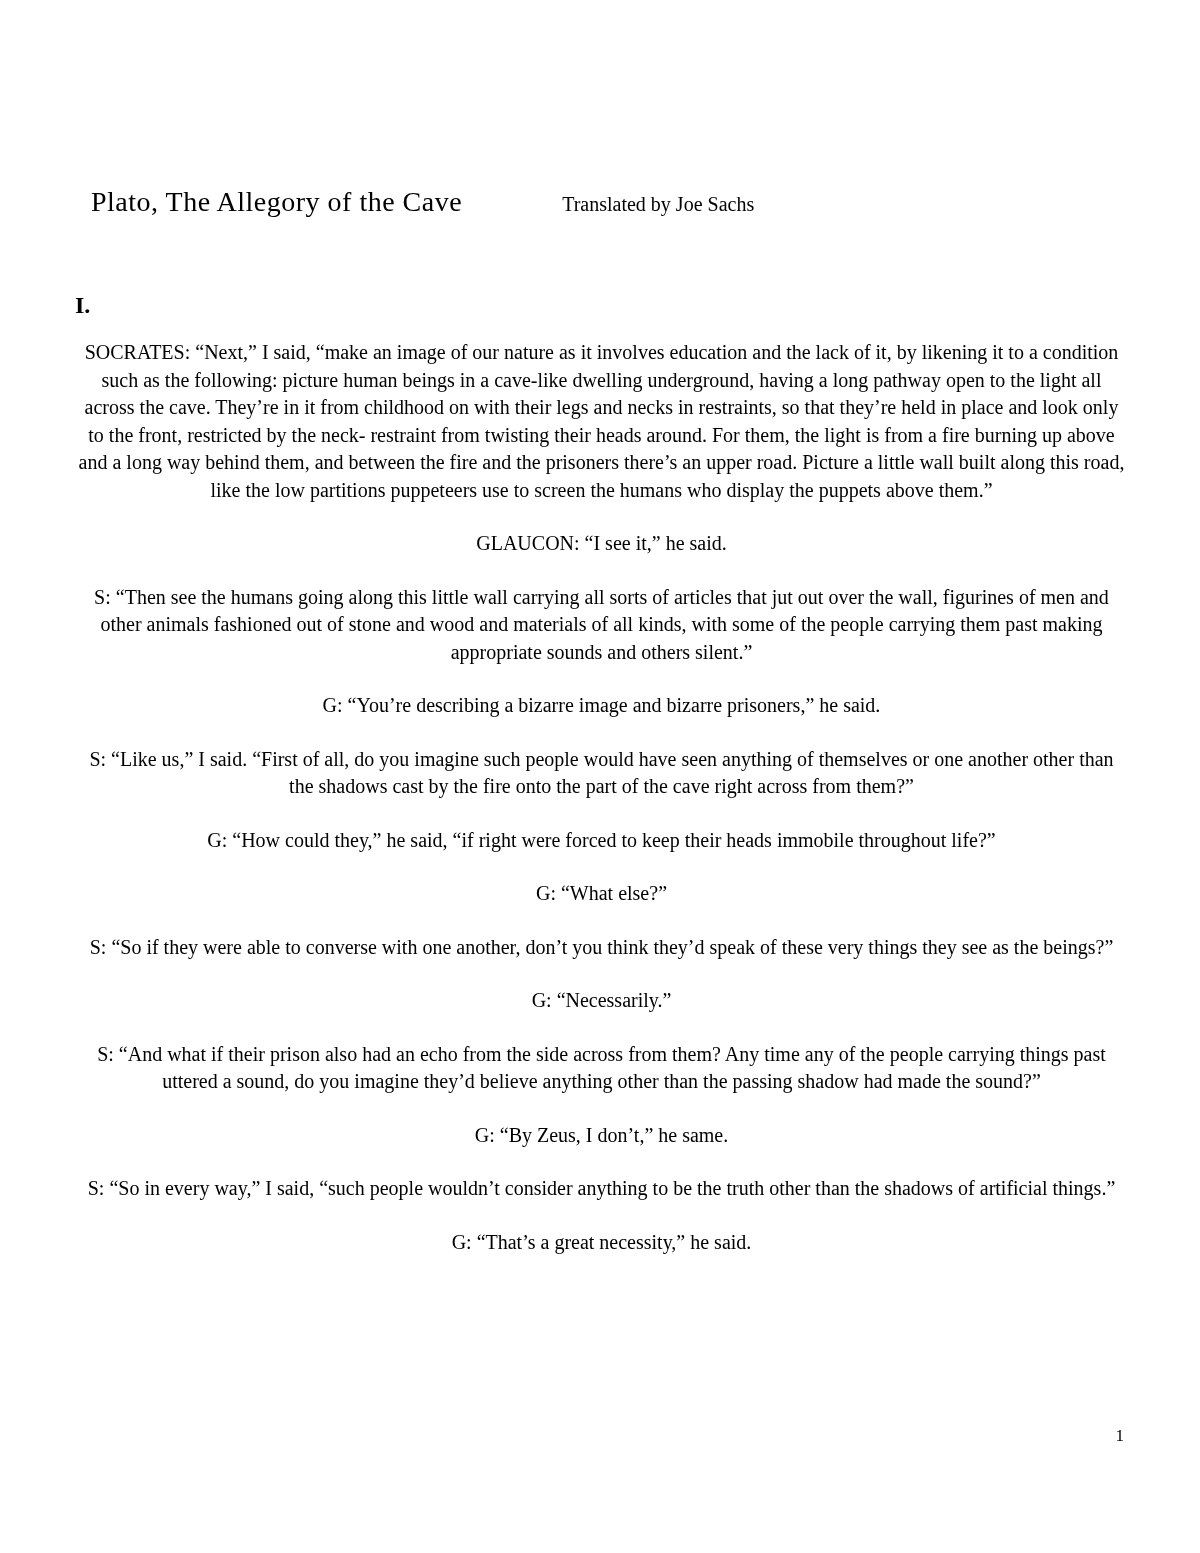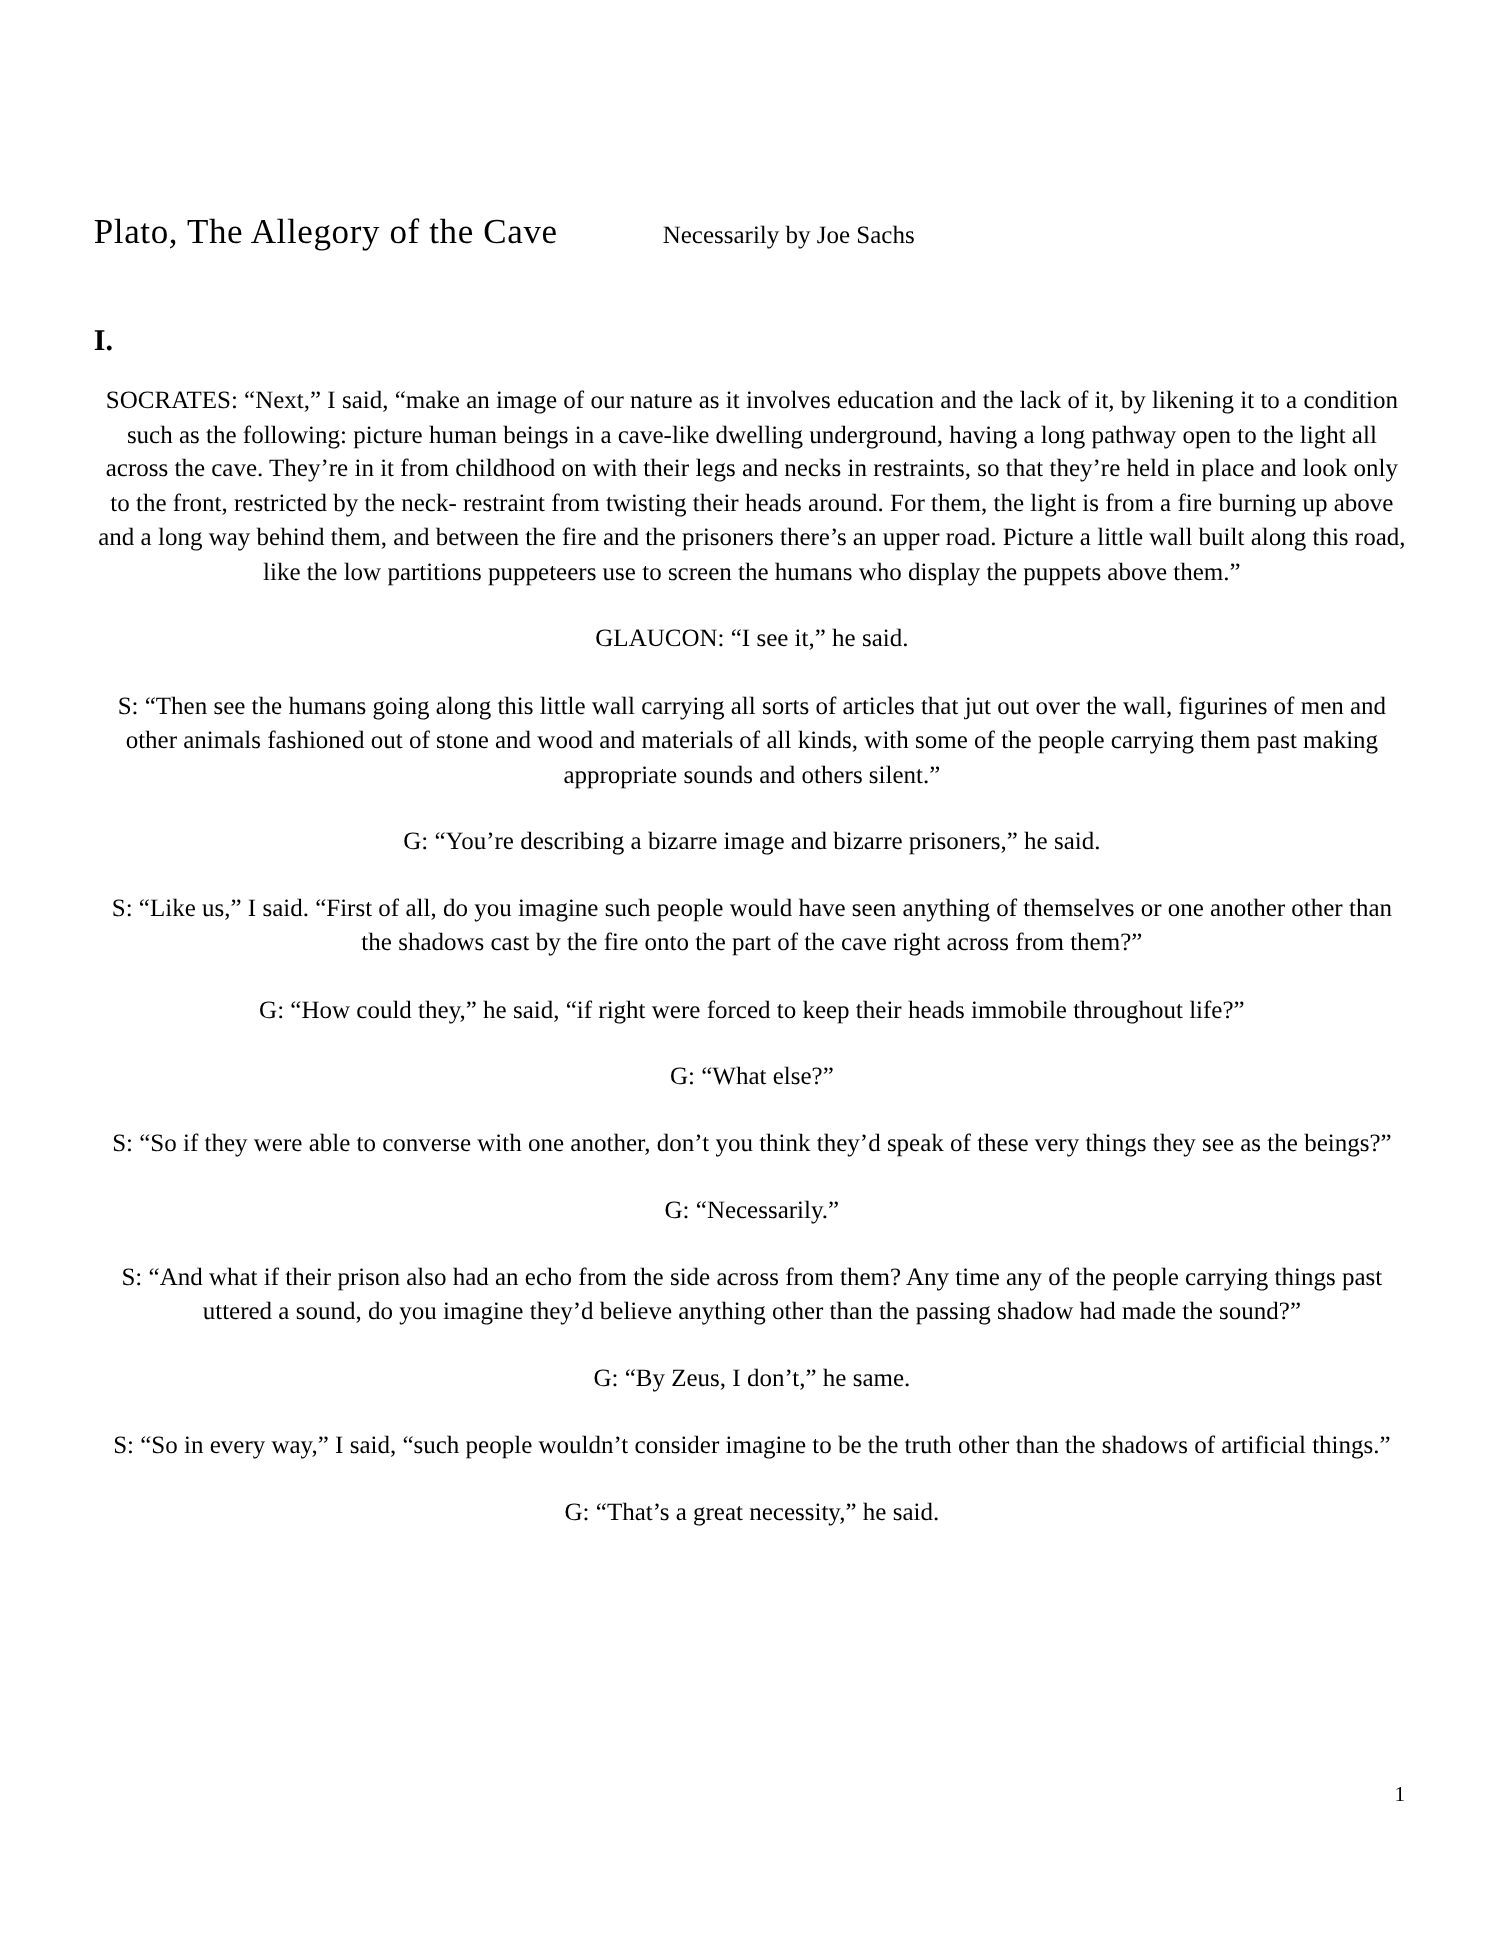--- a/index.html
+++ b/index.html
@@ -20,21 +20,21 @@
   }
   .title-row {
     display: flex;
     align-items: baseline;
     margin: 0 0 58px 0;
   }
   .doc-title {
     font-size: 28px;
     font-weight: 400;
     letter-spacing: 0.5px;
-    margin: 0;
+    margin: 16px;
   }
   .doc-subtitle {
     font-size: 20px;
     margin-left: 84px;
     white-space: nowrap;
   }
   .section-heading {
     font-size: 24px;
     font-weight: 700;
     margin: 0 0 20px 0;
@@ -52,36 +52,36 @@
     font-size: 17px;
   }
 </style>
 </head>
 <body>
 
 <div class="page">
 
   <div class="title-row">
     <h1 class="doc-title">Plato, The Allegory of the Cave</h1>
-    <span class="doc-subtitle">Necessarily by Joe Sachs</span>
+    <span class="doc-subtitle">Translated by Joe Sachs</span>
   </div>
 
   <h2 class="section-heading">I.</h2>
 
   <div class="body-text">
     <p>SOCRATES: “Next,” I said, “make an image of our nature as it involves education and the lack of it, by likening it to a condition such as the following: picture human beings in a cave-like dwelling underground, having a long pathway open to the light all across the cave. They’re in it from childhood on with their legs and necks in restraints, so that they’re held in place and look only to the front, restricted by the neck- restraint from twisting their heads around. For them, the light is from a fire burning up above and a long way behind them, and between the fire and the prisoners there’s an upper road. Picture a little wall built along this road, like the low partitions puppeteers use to screen the humans who display the puppets above them.”</p>
     <p>GLAUCON: “I see it,” he said.</p>
     <p>S: “Then see the humans going along this little wall carrying all sorts of articles that jut out over the wall, figurines of men and other animals fashioned out of stone and wood and materials of all kinds, with some of the people carrying them past making appropriate sounds and others silent.”</p>
     <p>G: “You’re describing a bizarre image and bizarre prisoners,” he said.</p>
     <p>S: “Like us,” I said. “First of all, do you imagine such people would have seen anything of themselves or one another other than the shadows cast by the fire onto the part of the cave right across from them?”</p>
     <p>G: “How could they,” he said, “if right were forced to keep their heads immobile throughout life?”</p>
     <p>G: “What else?”</p>
     <p>S: “So if they were able to converse with one another, don’t you think they’d speak of these very things they see as the beings?”</p>
     <p>G: “Necessarily.”</p>
     <p>S: “And what if their prison also had an echo from the side across from them? Any time any of the people carrying things past uttered a sound, do you imagine they’d believe anything other than the passing shadow had made the sound?”</p>
     <p>G: “By Zeus, I don’t,” he same.</p>
-    <p>S: “So in every way,” I said, “such people wouldn’t consider imagine to be the truth other than the shadows of artificial things.”</p>
+    <p>S: “So in every way,” I said, “such people wouldn’t consider anything to be the truth other than the shadows of artificial things.”</p>
     <p>G: “That’s a great necessity,” he said.</p>
   </div>
 
   <div class="page-number">1</div>
 
 </div>
 
 </body></html>

